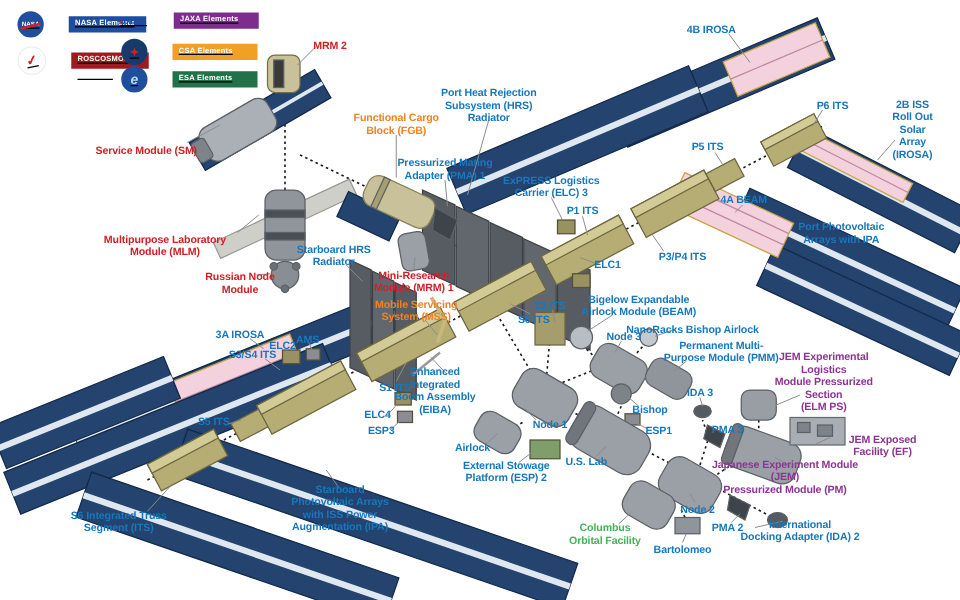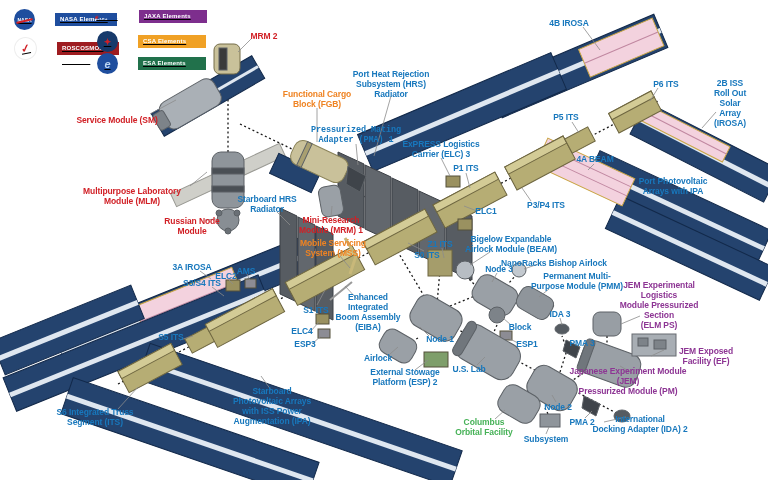--- a/index.html
+++ b/index.html
@@ -364,21 +364,21 @@
 Module</div>
       <div class="lbl ag-ros" style="left: 331px; top: 225px;">Mini-Research
 Module (MRM) 1</div>
       <div class="lbl ag-csa" style="left: 317px; top: 99px;">Functional Cargo
 Block (FGB)</div>
       <div class="lbl ag-csa" style="left: 333px; top: 248px;">Mobile Servicing
 System (MSS)</div>
       <div class="lbl ag-nasa" style="left: 391px; top: 84px;">Port Heat Rejection
 Subsystem (HRS)
 Radiator</div>
-      <div class="lbl ag-nasa" style="left: 356px; top: 135px; font-family: Liberation Mono, monospace;">Pressurized Mating
+      <div class="lbl ag-nasa" style="left: 356px; top: 135px;">Pressurized Mating
 Adapter (PMA) 1</div>
       <div class="lbl ag-nasa" style="left: 441px; top: 149px;">ExPRESS Logistics
 Carrier (ELC) 3</div>
       <div class="lbl ag-nasa" style="left: 466px; top: 168px;">P1 ITS</div>
       <div class="lbl ag-nasa" style="left: 486px; top: 211px;">ELC1</div>
       <div class="lbl ag-nasa" style="left: 546px; top: 205px;">P3/P4 ITS</div>
       <div class="lbl ag-nasa" style="left: 566px; top: 117px;">P5 ITS</div>
       <div class="lbl ag-nasa" style="left: 666px; top: 84px;">P6 ITS</div>
       <div class="lbl ag-nasa" style="left: 569px; top: 23px;">4B IROSA</div>
       <div class="lbl ag-nasa" style="left: 730px; top: 103px;">2B ISS Roll Out
@@ -393,48 +393,48 @@
       <div class="lbl ag-nasa" style="left: 316px; top: 310px;">S1 ITS</div>
       <div class="lbl ag-nasa" style="left: 246px; top: 271px;">AMS</div>
       <div class="lbl ag-nasa" style="left: 226px; top: 276px;">ELC2</div>
       <div class="lbl ag-nasa" style="left: 192px; top: 267px; text-align: center;">3A IROSA</div>
       <div class="lbl ag-nasa" style="left: 202px; top: 283px;">S3/S4 ITS</div>
       <div class="lbl ag-nasa" style="left: 171px; top: 337px;">S5 ITS</div>
       <div class="lbl ag-nasa" style="left: 95px; top: 417px;">S6 Integrated Truss
 Segment (ITS)</div>
       <div class="lbl ag-nasa" style="left: 302px; top: 331px;">ELC4</div>
       <div class="lbl ag-nasa" style="left: 305px; top: 344px;">ESP3</div>
-      <div class="lbl ag-nasa" style="left: 368px; top: 312px;">Enhanced
+      <div class="lbl ag-nasa" style="left: 348px; top: 312px;">Enhanced
 Integrated
 Boom Assembly
 (EIBA)</div>
       <div class="lbl ag-nasa" style="left: 272px; top: 406px;">Starboard
 Photovoltaic Arrays
 with ISS Power
 Augmentation (IPA)</div>
       <div class="lbl ag-nasa" style="left: 378px; top: 358px;">Airlock</div>
       <div class="lbl ag-nasa" style="left: 440px; top: 339px;">Node 1</div>
       <div class="lbl ag-nasa" style="left: 405px; top: 377px;">External Stowage
 Platform (ESP) 2</div>
       <div class="lbl ag-nasa" style="left: 469px; top: 369px;">U.S. Lab</div>
-      <div class="lbl ag-nasa" style="left: 520px; top: 327px;">Block</div>
+      <div class="lbl ag-nasa" style="left: 520px; top: 327px;">Bishop</div>
       <div class="lbl ag-nasa" style="left: 527px; top: 344px;">ESP1</div>
       <div class="lbl ag-nasa" style="left: 499px; top: 269px;">Node 3</div>
       <div class="lbl ag-nasa" style="left: 511px; top: 244px;">Bigelow Expandable
 Airlock Module (BEAM)</div>
       <div class="lbl ag-nasa" style="left: 548px; top: 263px; padding-left: 12px;">NanoRacks Bishop Airlock</div>
       <div class="lbl ag-nasa" style="left: 577px; top: 281px;">Permanent Multi-
 Purpose Module (PMM)</div>
       <div class="lbl ag-nasa" style="left: 560px; top: 314px;">IDA 3</div>
       <div class="lbl ag-nasa" style="left: 582px; top: 343px;">PMA 3</div>
       <div class="lbl ag-nasa" style="left: 558px; top: 407px;">Node 2</div>
       <div class="lbl ag-nasa" style="left: 582px; top: 422px;">PMA 2</div>
       <div class="lbl ag-nasa" style="left: 640px; top: 424px;">International
 Docking Adapter (IDA) 2</div>
-      <div class="lbl ag-nasa" style="left: 546px; top: 439px;">Subsystem</div>
+      <div class="lbl ag-nasa" style="left: 546px; top: 439px;">Bartolomeo</div>
       <div class="lbl ag-esa" style="left: 484px; top: 427px;">Columbus
 Orbital Facility</div>
       <div class="lbl ag-jaxa" style="left: 659px; top: 305px;">JEM Experimental Logistics
 Module Pressurized Section
 (ELM PS)</div>
       <div class="lbl ag-jaxa" style="left: 706px; top: 356px;">JEM Exposed Facility (EF)</div>
       <div class="lbl ag-jaxa" style="left: 628px; top: 381px;">Japanese Experiment Module (JEM)
 Pressurized Module (PM)</div>
     </div>
 

